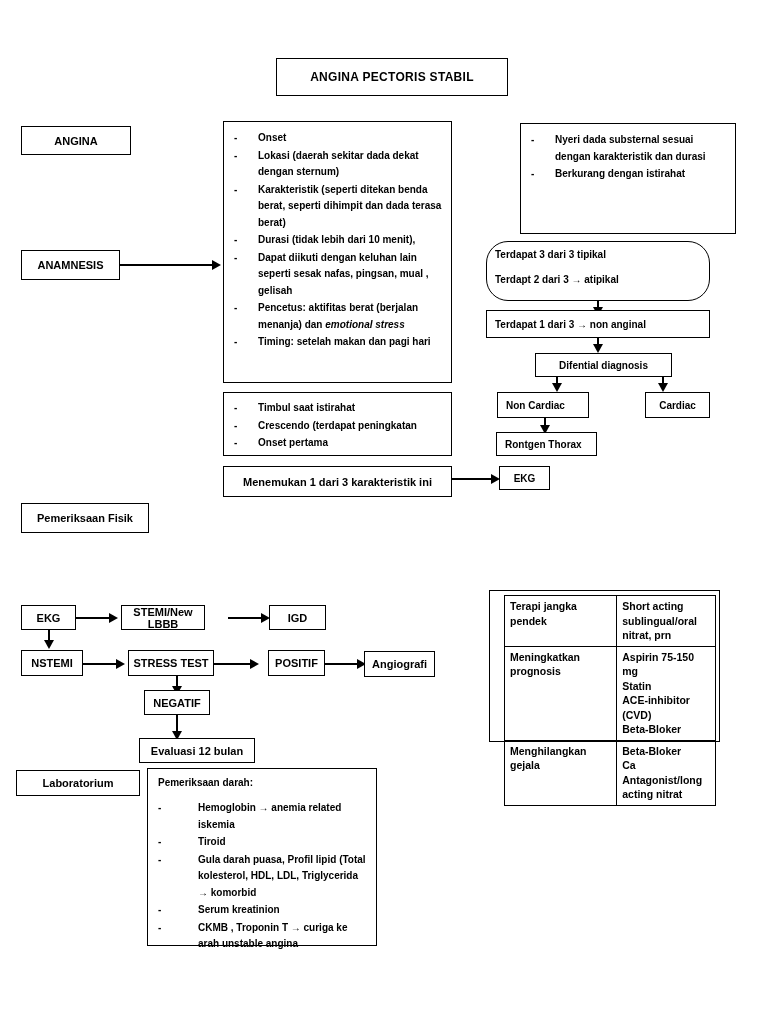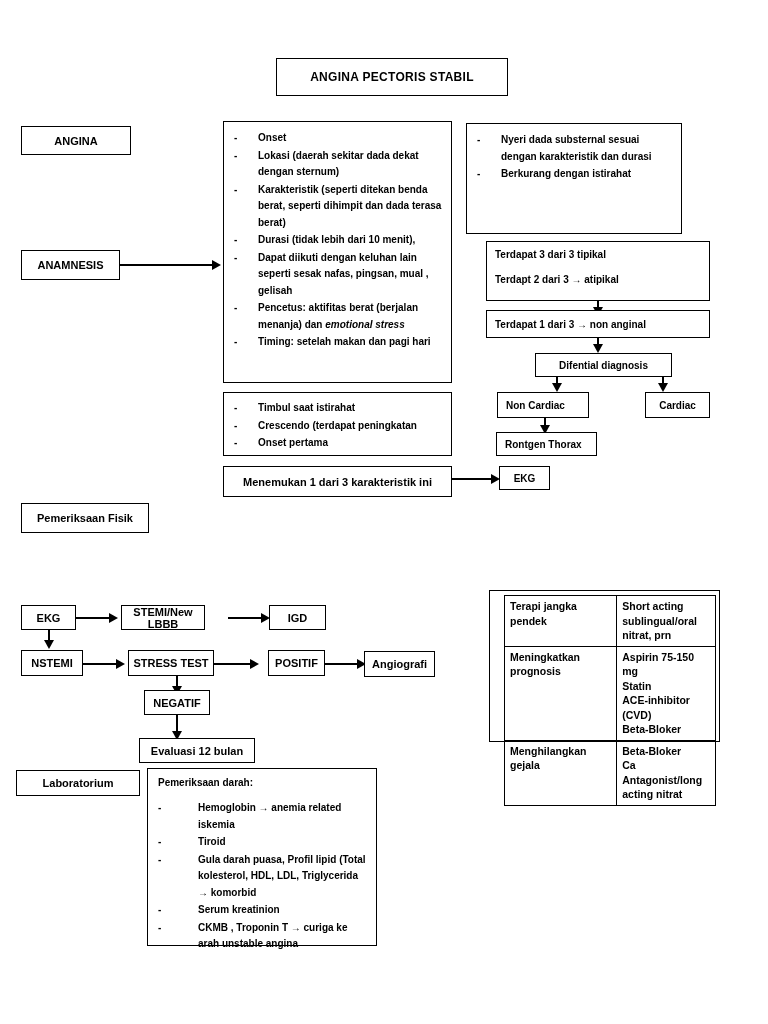--- a/index.html
+++ b/index.html
@@ -107,28 +107,28 @@
     </ul>
   </div>
 
   <div class="box ctr t11 b" data-name="menemukan-box" style="left:223px;top:466px;width:229px;height:31px;">
     <span data-name="menemukan-label">Menemukan 1 dari 3 karakteristik ini</span>
   </div>
 
   <div class="line hline" data-name="connector-menemukan-ekg" style="left:452px;top:478px;width:40px;"></div>
   <div class="arrow-r" data-name="arrow-menemukan-ekg" style="left:491px;top:473.5px;"></div>
 
-  <div class="box" data-name="typical-criteria-box" style="left:466px;top:123px;width:216px;height:111px;padding:8px 6px 0 0;">
+  <div class="box" data-name="typical-criteria-box" style="left:520px;top:123px;width:216px;height:111px;padding:8px 6px 0 0;">
     <ul class="dash t10" data-name="typical-criteria-list">
       <li data-name="list-item">Nyeri dada substernal sesuai dengan karakteristik dan durasi</li>
       <li data-name="list-item">Berkurang dengan istirahat</li>
     </ul>
   </div>
 
-  <div class="box" data-name="classification-box" style="left:486px;top:241px;width:224px;height:60px;padding:7px 0 0 8px;">
+  <div class="box" data-name="classification-box" style="left:486px;top:241px;width:224px;height:60px;padding:7px 0 0 8px;border-radius:22px;">
     <div class="t10 b" data-name="classification-line1" style="margin-bottom:14px;">Terdapat 3 dari 3 tipikal</div>
     <div class="t10 b" data-name="classification-line2">Terdapt 2 dari 3 → atipikal</div>
   </div>
 
   <div class="line vline" data-name="connector-class-nonanginal" style="left:597px;top:301px;height:8px;"></div>
   <div class="arrow-d" data-name="arrow-class-nonanginal" style="left:592.5px;top:307px;"></div>
 
   <div class="box ctrl t10 b" data-name="non-anginal-box" style="left:486px;top:310px;width:224px;height:28px;padding-left:8px;">
     <span data-name="non-anginal-label">Terdapat 1 dari 3 → non anginal</span>
   </div>

